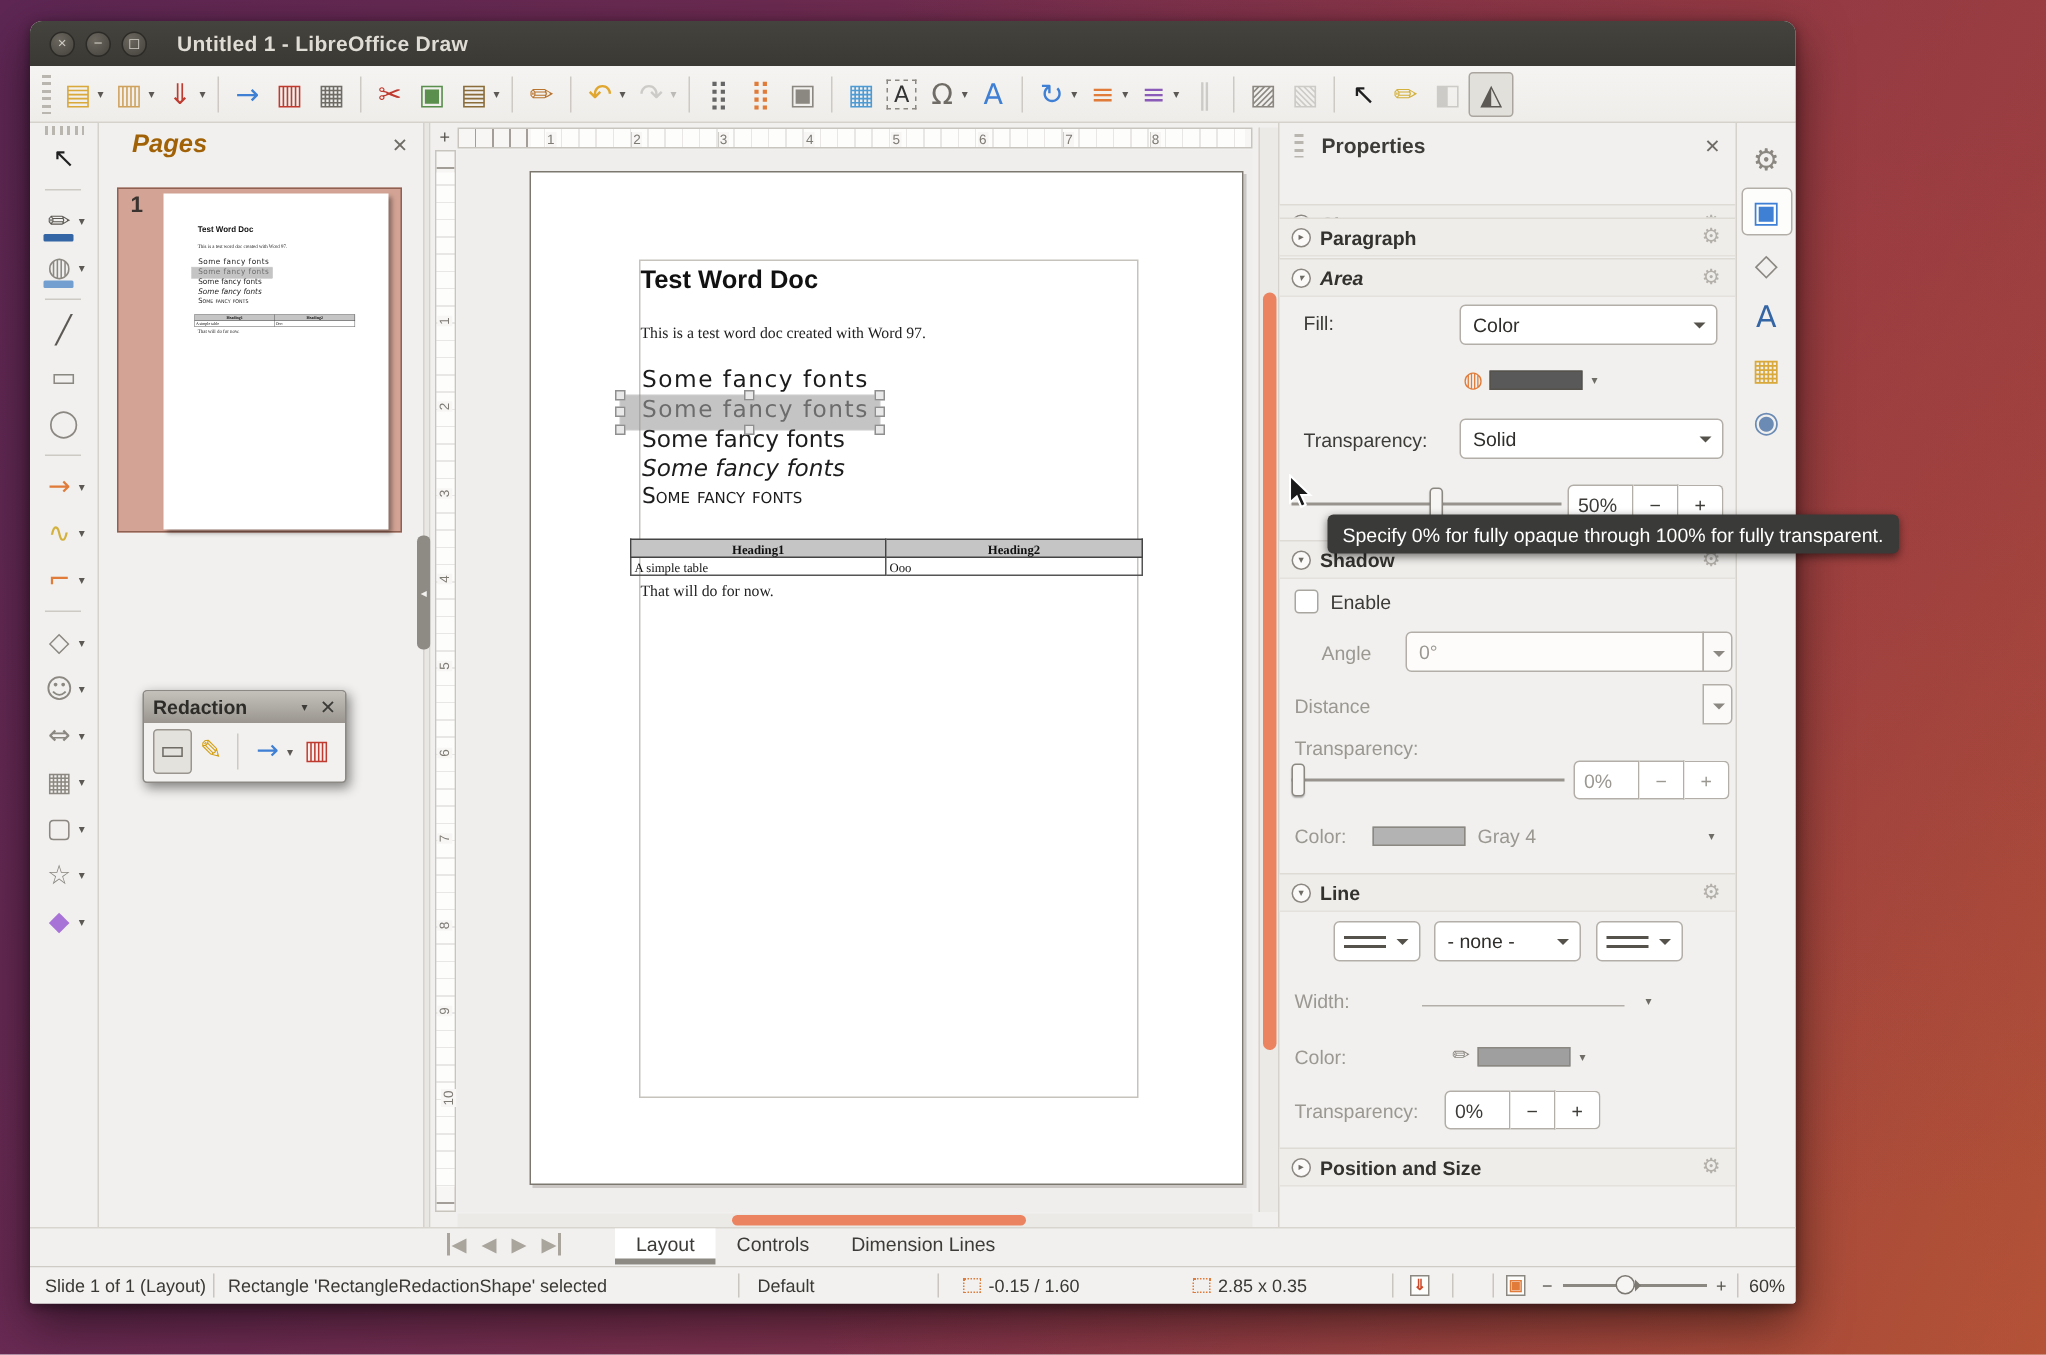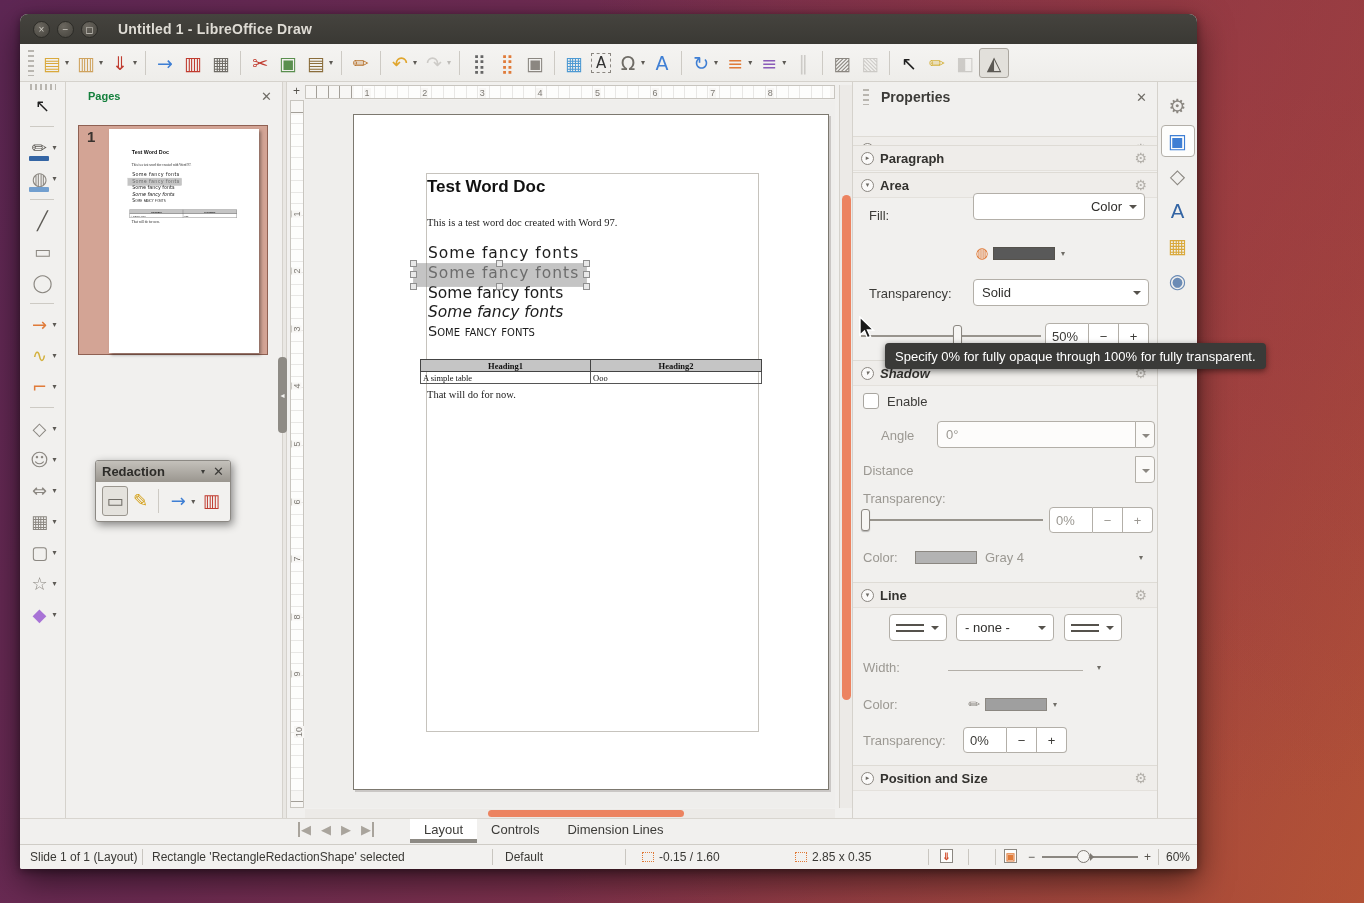--- a/index.html
+++ b/index.html
@@ -39,21 +39,21 @@
   .tsep.v { width:24px; height:1px; margin:5px auto; }
 
   
   .drawtools { position:absolute; left:0; top:68px; width:46px; height:736px; background:#f1f0ee;
     border-right:1px solid #d5d2cc; display:flex; flex-direction:column; align-items:center; padding-top:2px; }
   .drawtools .titem { height:31px; padding:0 1px; }
   .drawtools .glyph { font-size:18px; }
 
   .pages { position:absolute; left:46px; top:68px; width:216px; height:736px; background:#f1f0ee; }
   .pages-hd { height:28px; display:flex; align-items:center; padding:0 10px 0 22px; }
-  .pages-title { font-weight:bold; font-size:11px; color:#15803d; flex:1; }
+  .pages-title { font-weight:bold; font-size:17px; color:#a16207; flex:1;font-style:italic; }
   .xbtn { color:#6f6c66; font-size:13px; }
   .thumb { position:absolute; left:12px; top:43px; width:190px; height:230px; background:#d3a495; border:1px solid #8f6153; }
   .thumb-num { position:absolute; left:8px; top:2px; font-weight:bold; font-size:15px; color:#3a332f; }
   .thumb-page { position:absolute; left:30px; top:3px; width:150px; height:224px; background:#fff;
     box-shadow:2px 2px 3px rgba(0,0,0,.35); overflow:hidden; }
   .mini { transform:scale(.313,.3305); transform-origin:0 0; width:476px; height:676px; }
 
   .splitter { position:absolute; left:262px; top:68px; width:5px; height:736px; background:#e9e7e3; border-left:1px solid #d5d2cc; border-right:1px solid #d5d2cc;}
   .collapse { position:absolute; width:9px; height:76px; background:#8e8b85; border-radius:4px; color:#f4f3f1;
     font-size:8px; display:flex; align-items:center; justify-content:center; }
@@ -509,28 +509,28 @@
     <div class="sect" style="top:36px;margin-top:18px;">
       <span class="exp">▸</span>
         <b>Character</b>
       <span class="gear">⚙</span>
     </div>
     <div class="sect" style="top:63px;">
       <span class="exp">▸</span>
         <b>Paragraph</b>
       <span class="gear">⚙</span>
     </div>
-    <div class="sect" style="top:90px;">
+    <div class="sect" style="top:90px;font-style:italic;">
       <span class="exp">▾</span>
         <b>Area</b>
       <span class="gear">⚙</span>
     </div>
 
     <span class="lbl" style="left:16px;top:126px;">Fill:</span>
-    <div class="select" style="left:120px;top:111px;width:172px;justify-content:flex-end;">
+    <div class="select" style="left:120px;top:121px;width:172px;">
       <span>Color</span>
         <span class="chev"></span>
     </div>
     <div class="swbtn" style="left:118px;top:161px;">
       <span class="glyph" style="font-size:15px;color:#e07b39;">◍</span>
       <span class="swatch" style="background:#595959;"></span>
       <span class="ddsmall">▾</span>
     </div>
     <span class="lbl" style="left:16px;top:204px;">Transparency:</span>
     <div class="select" style="left:120px;top:197px;width:176px;">
@@ -540,21 +540,21 @@
     <div class="slider" style="left:8px;top:243px;width:180px;">
       <span class="track"></span>
         <span class="sthumb" style="left:92px;"></span>
     </div>
     <div class="spin" style="left:192px;top:241px;">
       <span class="val">50%</span>
       <span class="mi">−</span>
       <span class="pl">+</span>
     </div>
 
-    <div class="sect" style="top:278px;font-style:italic;">
+    <div class="sect" style="top:278px;">
       <span class="exp">▾</span>
         <b>Shadow</b>
       <span class="gear">⚙</span>
     </div>
     <span class="checkbox" style="left:10px;top:311px;"></span>
     <span class="lbl" style="left:34px;top:312px;">Enable</span>
     <span class="lbl dis" style="left:28px;top:346px;">Angle</span>
     <div class="select dis" style="left:84px;top:339px;width:199px;border-radius:4px 0 0 4px;">
       <span>0°</span>
     </div>

